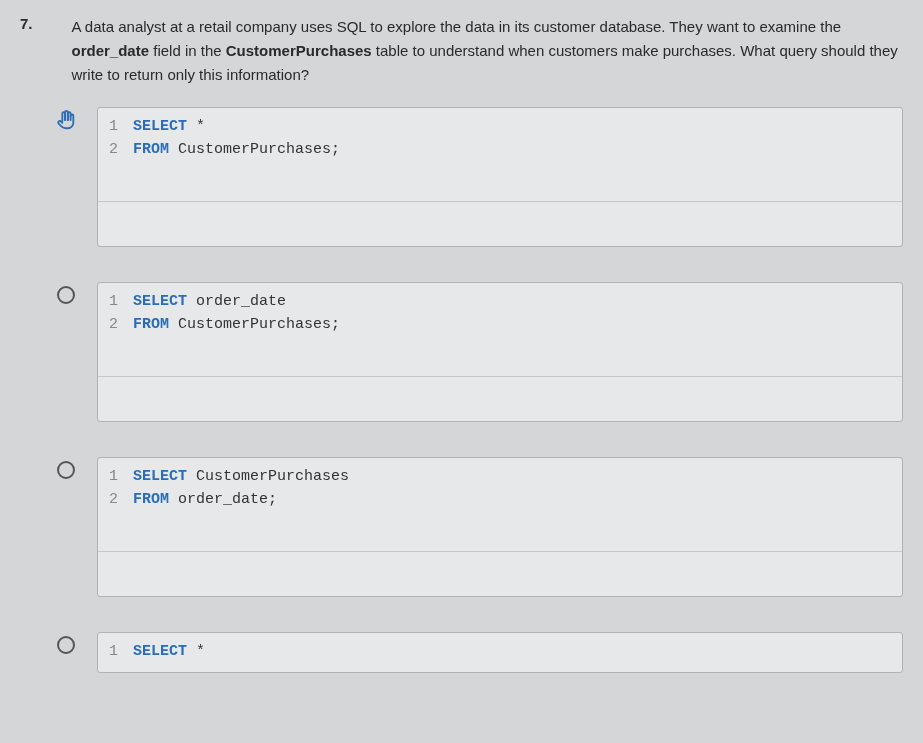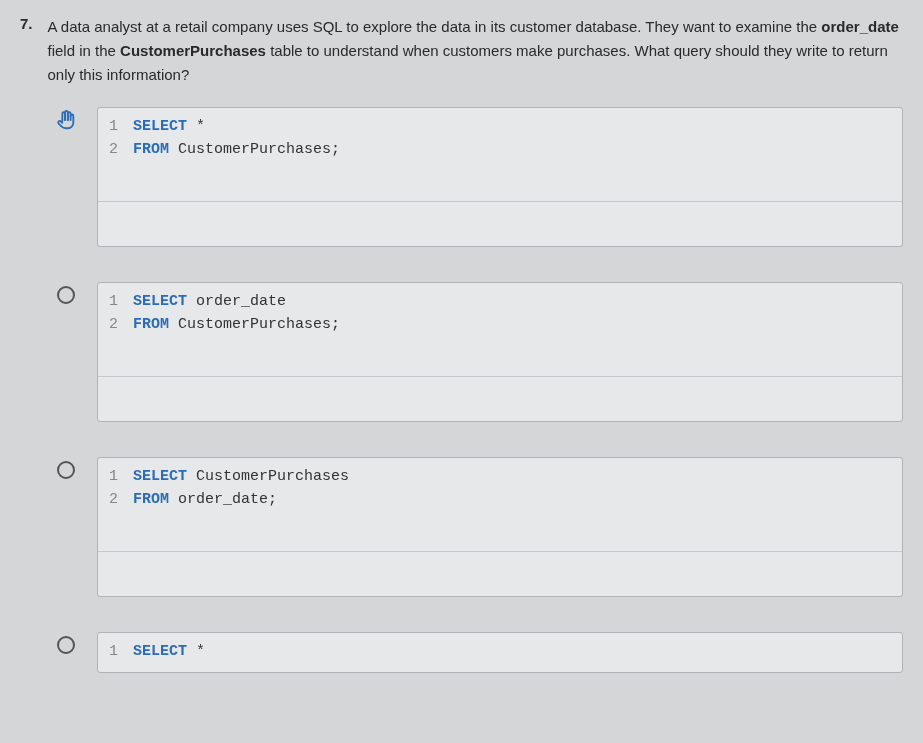--- a/index.html
+++ b/index.html
@@ -23,20 +23,21 @@
     }
     .question-number {
       font-weight: bold;
       margin-right: 15px;
       font-size: 15px;
     }
     .question-text {
       font-size: 15px;
       line-height: 1.6;
       color: #2a2a2a;
+      margin-left: 24px;
     }
     .question-text .bold {
       font-weight: bold;
     }
     .options-container {
       margin-left: 35px;
     }
     .option {
       display: flex;
       align-items: flex-start;

